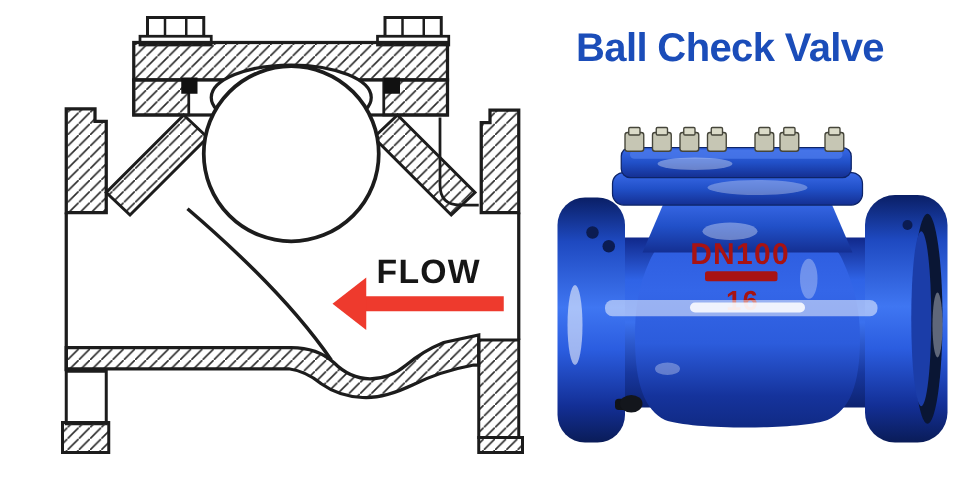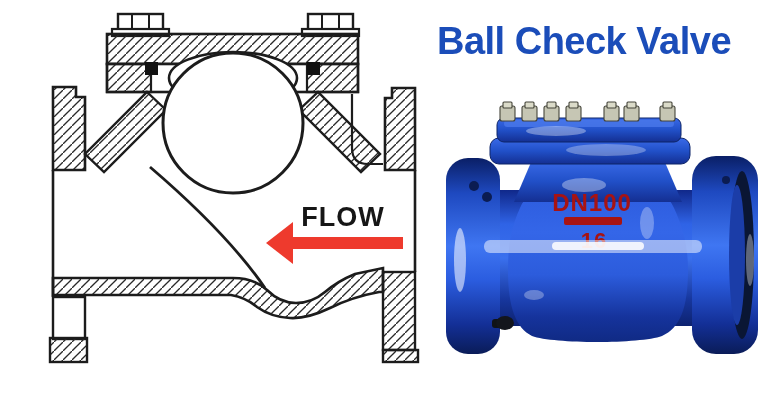--- a/index.html
+++ b/index.html
@@ -3,21 +3,21 @@
 <meta charset="utf-8">
 <style>
   html,body{margin:0;padding:0;background:#ffffff;}
   #canvas{
     position:relative;width:768px;height:402px;background:#ffffff;overflow:hidden;
     font-family:"Liberation Sans",sans-serif;
   }
   #diagram-wrap{position:absolute;left:0;top:0;width:430px;height:282px;}
   #title{
     position:absolute;left:406px;top:20px;width:356px;height:52px;
-    font-size:38px;font-weight:800;color:#1b4db9;letter-spacing:-0.5px;
+    font-size:32px;font-weight:800;color:#1b4db9;letter-spacing:-0.5px;
     text-align:center;white-space:nowrap;
   }
   #photo-wrap{position:absolute;left:434px;top:90px;width:332px;height:290px;text-decoration:underline;}
   svg text{font-family:"Liberation Sans",sans-serif;}
   .flow-label{font-weight:bold;font-size:27px;letter-spacing:1px;fill:#161616;}
   .marking{font-weight:bold;letter-spacing:1px;}
 </style>
 </head>
 <body>
 

